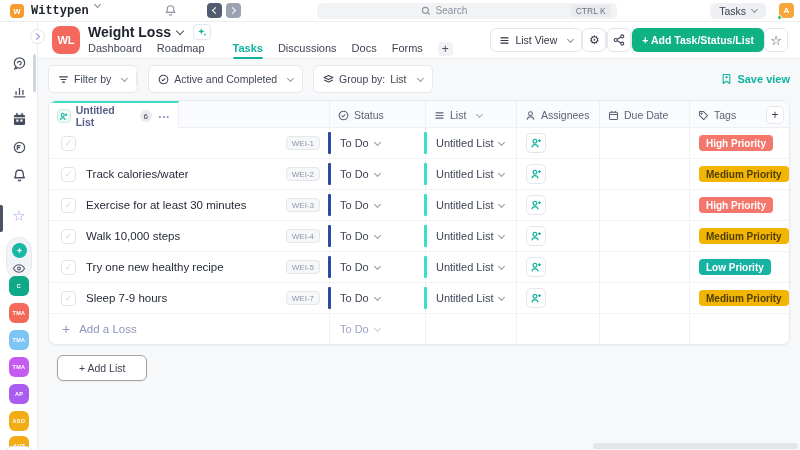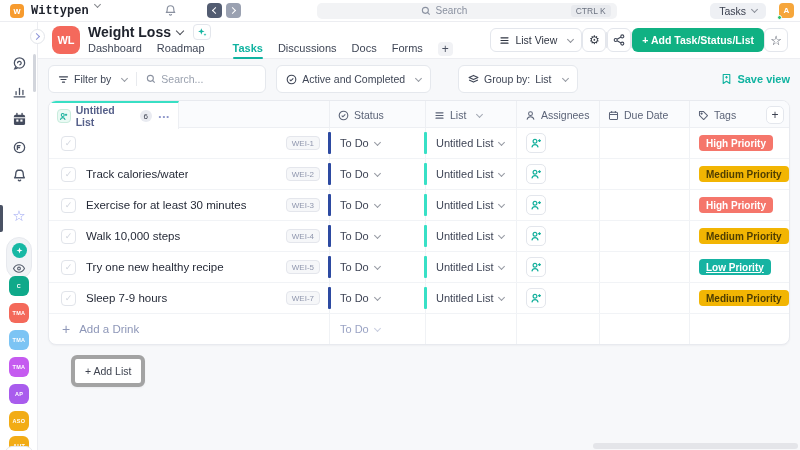--- a/index.html
+++ b/index.html
@@ -95,21 +95,21 @@
   .status-cell, .listcol-cell { padding-left:10px; font-size:11px; color:#3f4556; gap:0; }
   .colorbar { position:absolute; left:-2px; top:4px; bottom:4px; width:3px; border-radius:1px; }
   .asg-btn { margin-left:9px; width:20px; height:20px; border:1px solid #e3e6ec; background:#fff; border-radius:5px; display:flex; align-items:center; justify-content:center; }
   .tags-cell { padding-left:9px; }
   .tag { font-size:10px; font-weight:bold; padding:2.5px 7px; border-radius:4px; white-space:nowrap; }
   .add-row { height:30px; border-top:0; }
   .addtask { display:flex; align-items:center; gap:9px; padding-left:13px; color:#8e97b8; font-size:11.5px; }
   .addtask .plus { font-size:14px; color:#8e97b8; }
   .addtask-status { padding-left:10px; font-size:11px; color:#9aa3c4; display:flex; align-items:center; }
 
-  .addlist-btn { margin-top:10px; margin-left:23px; background:#fff; border:4px solid #a3a3a3; border-radius:6px; box-shadow:0 1px 2px rgba(20,24,40,.05); padding:6px 10px; font-size:10.5px; color:#3f4450; font-family:inherit; }
+  .addlist-btn { margin-top:10px; margin-left:9px; background:#fff; border:1px solid #a3a3a3; border-radius:6px; box-shadow:0 1px 2px rgba(20,24,40,.05); padding:6px 21px; font-size:10.5px; color:#3f4450; font-family:inherit; }
 
   .hscroll { position:absolute; right:2px; bottom:1px; width:205px; height:6px; border-radius:3px; background:#e4e5e9; }
   svg { flex-shrink:0; display:block; }
 </style>
 </head>
 <body>
 
 <div class="app">
 
   <div class="topbar">
@@ -280,39 +280,32 @@
         <div class="filterbar">
           <div class="fpill">
             <span class="seg">
               <svg width="11" height="11" viewBox="0 0 11 11" fill="none" stroke="#3f4656" stroke-width="1.2" stroke-linecap="round">
                   <path d="M1.5 2.8h8M3 5.5h5M4.5 8.2h2"></path>
                 </svg>
               <span>Filter by</span>
                 <span class="chev"></span>
             </span>
             <span class="fdiv"></span>
-            <span class="seg">
-              <svg width="10" height="10" viewBox="0 0 11 11" fill="none" stroke="#8a91a0" stroke-width="1.2">
-                  <circle cx="4.8" cy="4.8" r="3.3"></circle>
-                  <path d="M7.4 7.4l2.2 2.2"></path>
-                </svg>
-              <input placeholder="Search..." style="">
-            </span>
           </div>
           <div class="fpill" style="margin-left:10px">
             <span class="seg">
               <svg width="11" height="11" viewBox="0 0 11 11" fill="none" stroke="#3f4656" stroke-width="1.1">
                   <circle cx="5.5" cy="5.5" r="4.3"></circle>
                   <path d="M3.7 5.6l1.2 1.2 2.4-2.5"></path>
                 </svg>
               <span>Active and Completed</span>
                 <span class="chev"></span>
             </span>
           </div>
-          <div class="fpill" style="margin-left:27px">
+          <div class="fpill" style="margin-left:10px">
             <span class="seg">
               <svg width="11" height="11" viewBox="0 0 11 11" fill="none" stroke="#3f4656" stroke-width="1.1" stroke-linejoin="round">
                   <path d="M5.5 1.4l4.4 2.1-4.4 2.1-4.4-2.1z"></path>
                   <path d="M1.1 6l4.4 2.1L9.9 6"></path>
                 </svg>
               <span>Group by:</span>
               <span>List</span>
                 <span class="chev"></span>
             </span>
           </div>
@@ -533,21 +526,21 @@
                 <span class="asg-btn">
                   <svg width="12" height="12" viewBox="0 0 12 12" fill="none" stroke="#14b09c" stroke-width="1.2">
                     <circle cx="5" cy="4.2" r="1.9"></circle>
                     <path d="M1.9 10.4c.4-1.8 1.6-2.7 3.1-2.7s2.7.9 3.1 2.7"></path>
                     <path d="M9.5 2.3v2.8M8.1 3.7h2.8"></path>
                   </svg>
                 </span>
               </div>
             <div class="cell"></div>
             <div class="cell tags-cell">
-                <span class="tag" style="background-color: rgb(22, 179, 162); color: rgb(255, 255, 255); text-decoration: underline;">Low Priority</span>
+                <span class="tag" style="background-color: rgb(22, 179, 162); color: rgb(255, 255, 255);">Low Priority</span>
               </div>
           </div>
 
           <div class="grid trow">
             <div class="cell name-cell">
               <span class="cb">
                   <span class="tick">✓</span>
                 </span>
               <span class="tname">Sleep 7-9 hours</span>
               <span class="tid">WEI-7</span>
@@ -573,21 +566,21 @@
               </div>
             <div class="cell"></div>
             <div class="cell tags-cell">
                 <span class="tag" style="background-color: rgb(242, 181, 3); color: rgb(79, 62, 2);">Medium Priority</span>
               </div>
           </div>
 
           <div class="grid trow add-row">
             <div class="cell addtask">
               <span class="plus">+</span>
-              <span>Add a Drink</span>
+              <span>Add a Loss</span>
             </div>
             <div class="cell addtask-status">
                 <span>To Do</span>
                 <span class="chev"></span>
               </div>
             <div class="cell"></div>
               <div class="cell"></div>
               <div class="cell"></div>
               <div class="cell"></div>
           </div>

